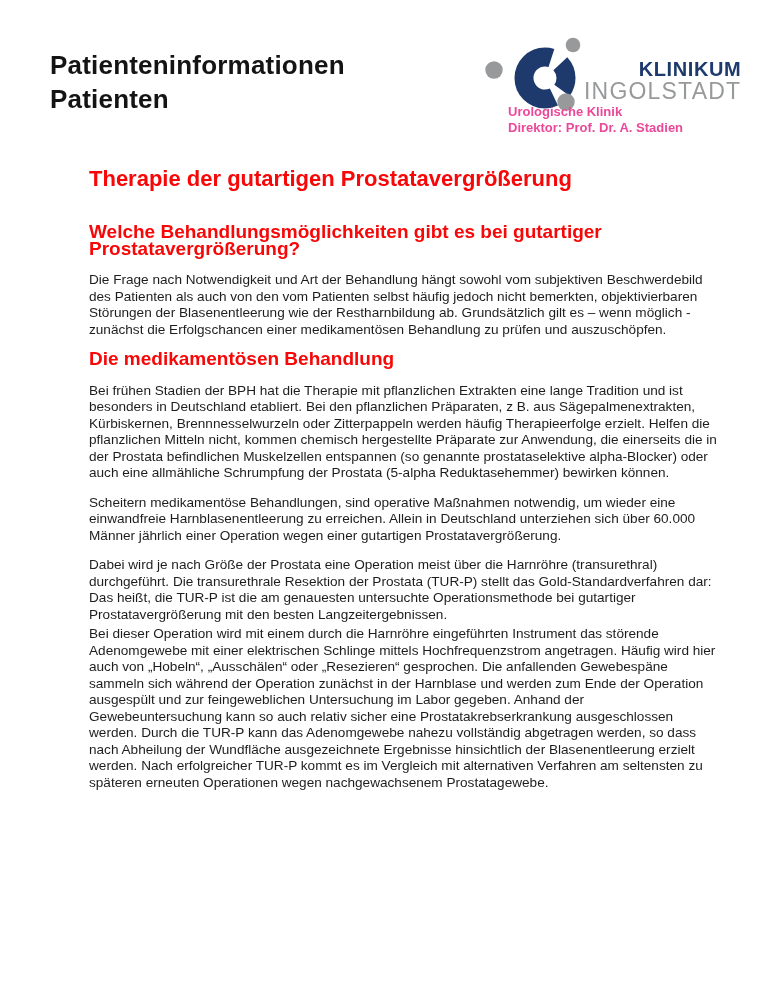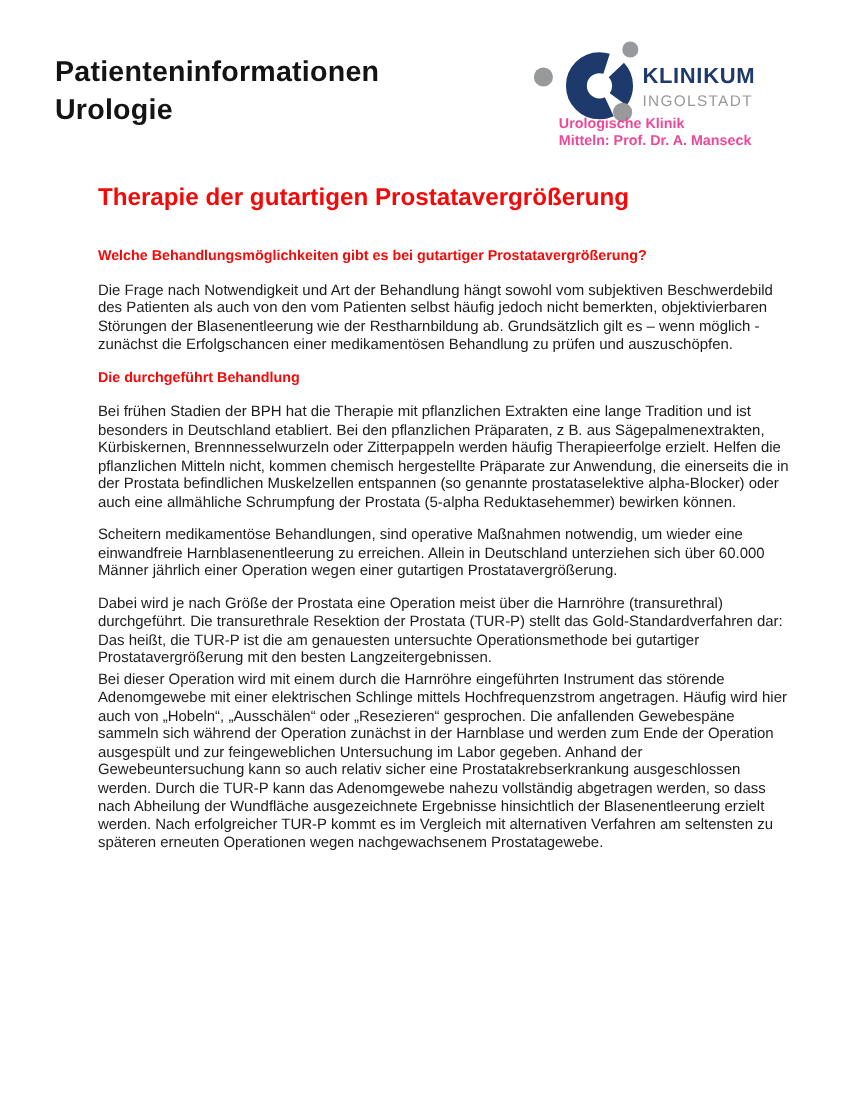--- a/index.html
+++ b/index.html
@@ -44,21 +44,21 @@
   }
   .brand-l1 {
     font-size: 20px;
     font-weight: 700;
     color: var(--navy);
     letter-spacing: 0.6px;
     line-height: 23px;
     text-align: right;
   }
   .brand-l2 {
-    font-size: 14px;
+    font-size: 23px;
     font-weight: 400;
     color: var(--gray);
     letter-spacing: 1.2px;
     line-height: 21px;
   }
   .clinic {
     position: absolute;
     left: 508px;
     top: 104px;
     font-size: 13px;
@@ -78,74 +78,74 @@
   }
   .doc-title {
     margin: 0 0 34px 0;
     font-size: 22px;
     line-height: 23px;
     font-weight: 700;
     color: var(--accent);
   }
   .sec-heading {
     margin: 0 0 15px 0;
-    font-size: 13px;
+    font-size: 19px;
     line-height: 16.5px;
     font-weight: 700;
     color: var(--accent);
   }
   .content p {
     margin: 0 0 13px 0;
   }
   .content p.tight {
     margin-top: -10px;
   }
   .content section { margin: 0; }
 </style>
 </head>
 <body>
 
 <div class="page">
 
   <header>
     <div class="main-title">
       <div>Patienteninformationen</div>
-      <div>Urologie</div>
+      <div>Patienten</div>
     </div>
 
     <span class="logo-mark">
       <svg viewBox="0 0 98 74" width="98" height="74" aria-hidden="true">
         <circle cx="60" cy="41" r="21" fill="none" stroke="var(--navy)" stroke-width="19" pathLength="100" stroke-dasharray="10 8 62 8 12"></circle>
         <circle cx="9" cy="33" r="8.7" fill="var(--gray)"></circle>
         <circle cx="88" cy="8" r="7.3" fill="var(--gray)"></circle>
         <circle cx="81" cy="65" r="8.7" fill="var(--gray)"></circle>
       </svg>
     </span>
 
     <div class="brand-text">
       <div class="brand-l1">KLINIKUM</div>
       <div class="brand-l2">INGOLSTADT</div>
     </div>
 
     <div class="clinic">
       <div>Urologische Klinik</div>
-      <div>Mitteln: Prof. Dr. A. Manseck</div>
+      <div>Direktor: Prof. Dr. A. Stadien</div>
     </div>
   </header>
 
   <main class="content">
     <h1 class="doc-title">Therapie der gutartigen Prostatavergrößerung</h1>
 
     <section>
       <h2 class="sec-heading">Welche Behandlungsmöglichkeiten gibt es bei gutartiger Prostatavergrößerung?</h2>
       <p>Die Frage nach Notwendigkeit und Art der Behandlung hängt sowohl vom subjektiven Beschwerdebild des Patienten als auch von den vom Patienten selbst häufig jedoch nicht bemerkten, objektivierbaren Störungen der Blasenentleerung wie der Restharnbildung ab. Grundsätzlich gilt es  – wenn möglich - zunächst die Erfolgschancen einer medikamentösen Behandlung zu prüfen und auszuschöpfen.</p>
     </section>
 
     <section>
-      <h2 class="sec-heading">Die durchgeführt Behandlung</h2>
+      <h2 class="sec-heading">Die medikamentösen Behandlung</h2>
       <p>Bei frühen Stadien der BPH hat die Therapie mit pflanzlichen Extrakten eine lange Tradition und ist besonders in Deutschland etabliert. Bei den pflanzlichen Präparaten, z B. aus Sägepalmenextrakten, Kürbiskernen, Brennnesselwurzeln oder Zitterpappeln werden häufig Therapieerfolge erzielt. Helfen die pflanzlichen Mitteln nicht, kommen chemisch hergestellte Präparate zur Anwendung, die einerseits die in der Prostata befindlichen Muskelzellen entspannen (so genannte prostataselektive alpha-Blocker) oder auch eine allmähliche Schrumpfung der Prostata (5-alpha Reduktasehemmer) bewirken können.</p>
     </section>
 
     <section>
       <p>Scheitern medikamentöse Behandlungen, sind operative Maßnahmen notwendig, um wieder eine einwandfreie Harnblasenentleerung zu erreichen. Allein in Deutschland unterziehen sich über 60.000 Männer jährlich einer Operation wegen einer gutartigen Prostatavergrößerung.</p>
       <p>Dabei wird je nach Größe der Prostata eine Operation meist über die Harnröhre (transurethral) durchgeführt. Die transurethrale Resektion der Prostata (TUR-P) stellt das Gold-Standardverfahren dar: Das heißt, die TUR-P ist die am genauesten untersuchte Operationsmethode bei gutartiger Prostatavergrößerung mit den besten Langzeitergebnissen.</p>
       <p class="tight">Bei dieser Operation wird mit einem durch die Harnröhre eingeführten Instrument das störende Adenomgewebe mit einer elektrischen Schlinge mittels Hochfrequenzstrom angetragen. Häufig wird hier auch von „Hobeln“, „Ausschälen“ oder „Resezieren“ gesprochen. Die anfallenden Gewebespäne sammeln sich während der Operation zunächst in der Harnblase und werden zum Ende der Operation ausgespült und zur feingeweblichen Untersuchung im Labor gegeben. Anhand der Gewebeuntersuchung kann so auch relativ sicher eine Prostatakrebserkrankung ausgeschlossen werden. Durch die TUR-P kann das Adenomgewebe nahezu vollständig abgetragen werden, so dass nach Abheilung der Wundfläche ausgezeichnete Ergebnisse hinsichtlich der Blasenentleerung erzielt werden. Nach erfolgreicher TUR-P kommt es im Vergleich mit alternativen Verfahren am seltensten zu späteren erneuten Operationen wegen nachgewachsenem Prostatagewebe.</p>
     </section>
   </main>
 

